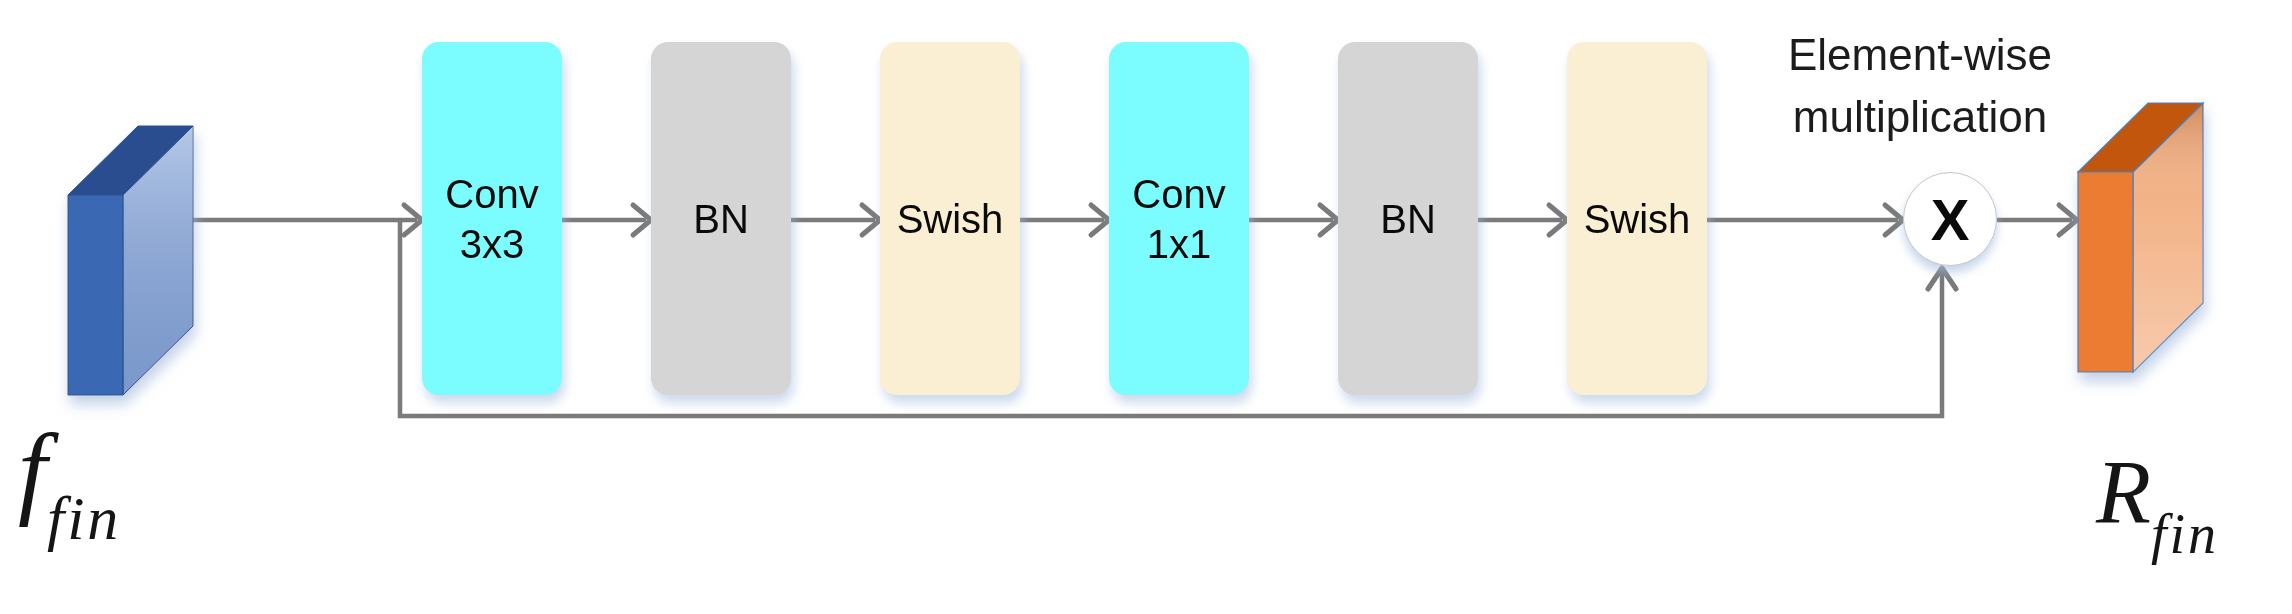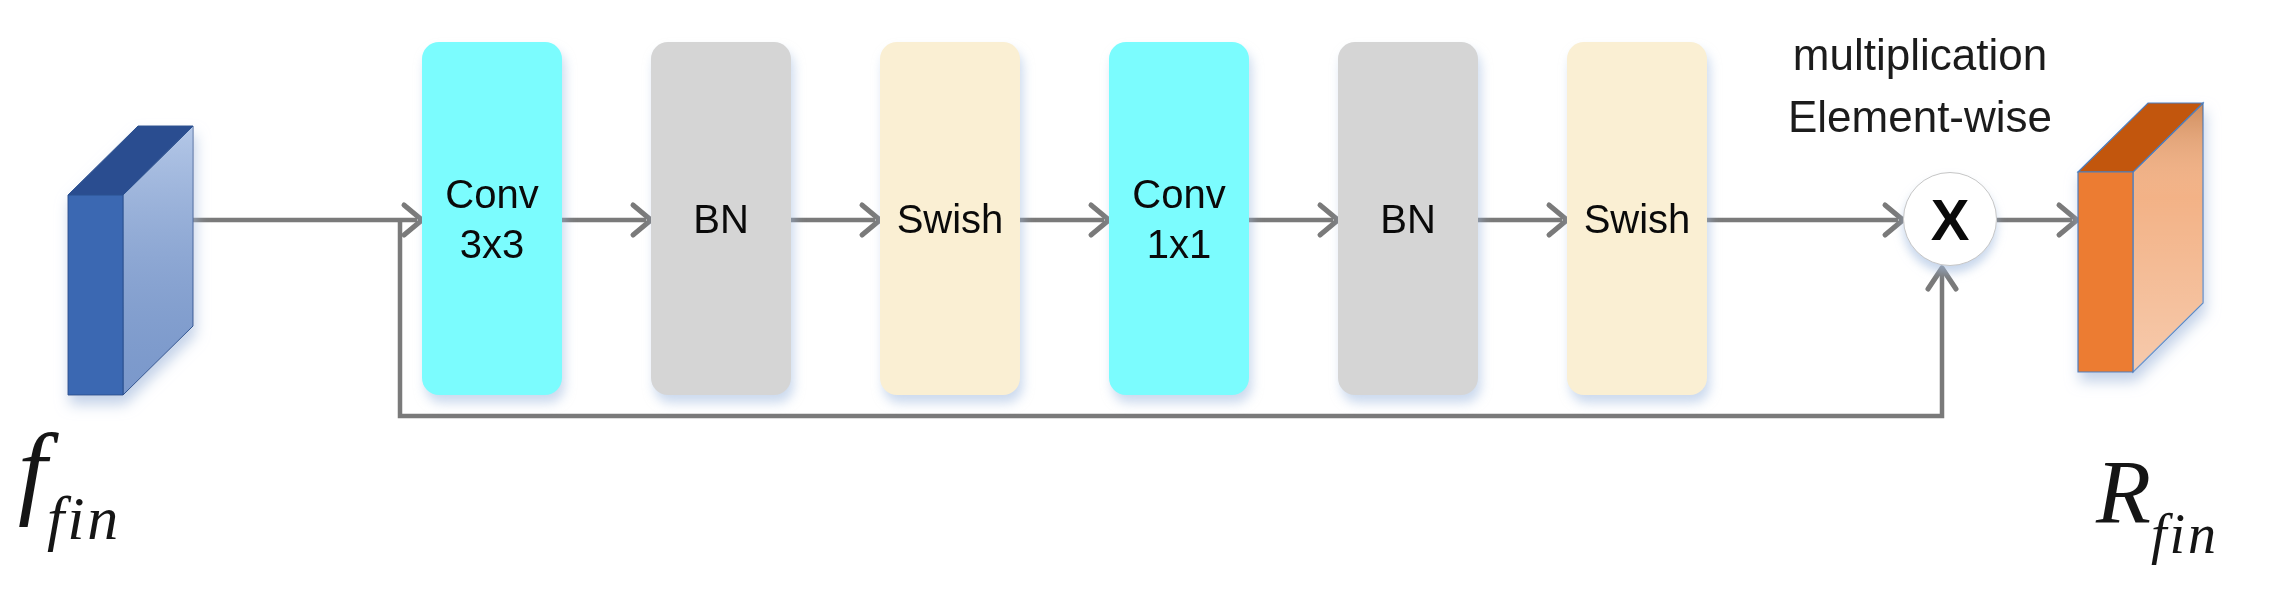--- a/index.html
+++ b/index.html
@@ -124,22 +124,22 @@
   <div class="block act b6">
     <span>Swish</span>
 
   </div>
 
   <div class="mult-circle">
     <span>X</span>
   </div>
 
   <div class="annotation">
+    <div>Element-wise</div>
     <div>multiplication</div>
-    <div>Element-wise</div>
   </div>
 
   <div class="math-label math-out">
     <span class="math-main-out">R</span><span class="math-sub">fin</span>
   </div>
   <div class="math-label math-in">
     <span class="math-main-in">f</span><span class="math-sub">fin</span>
   </div>
 
 </div>

